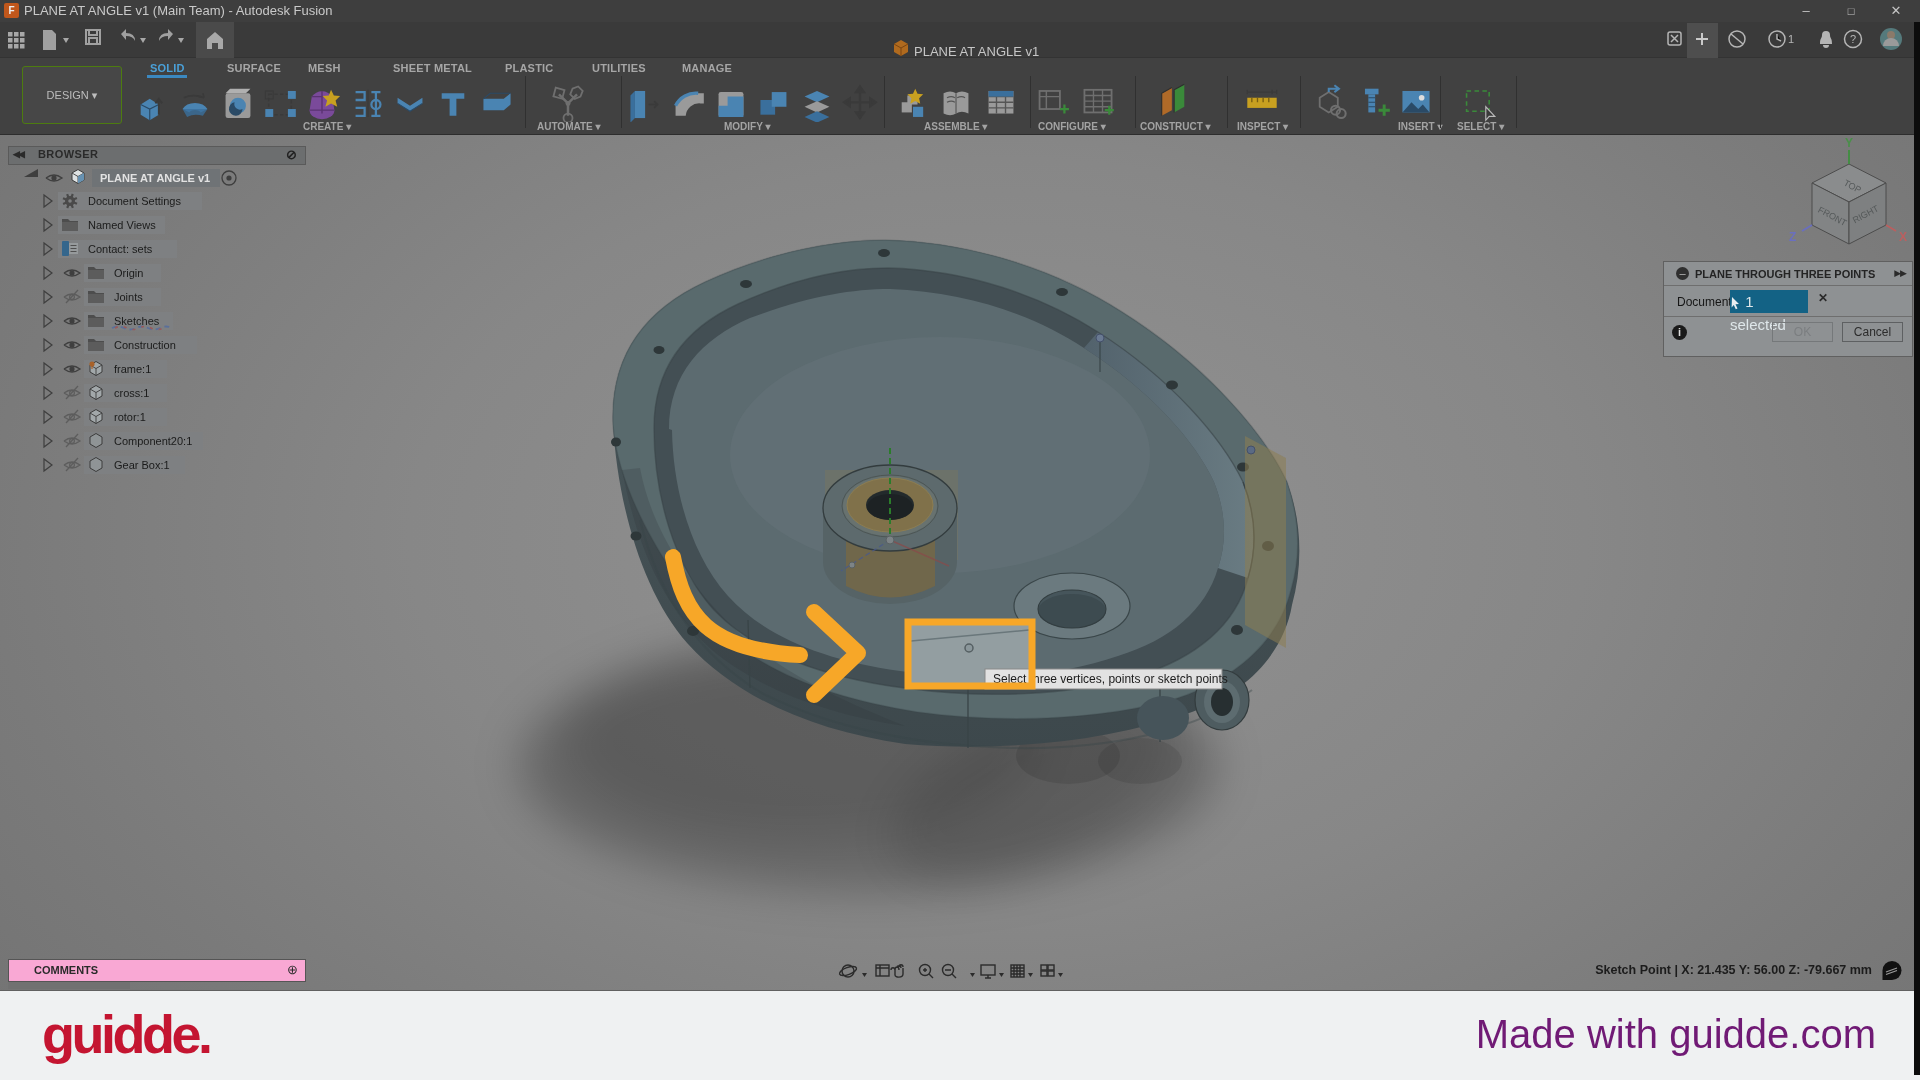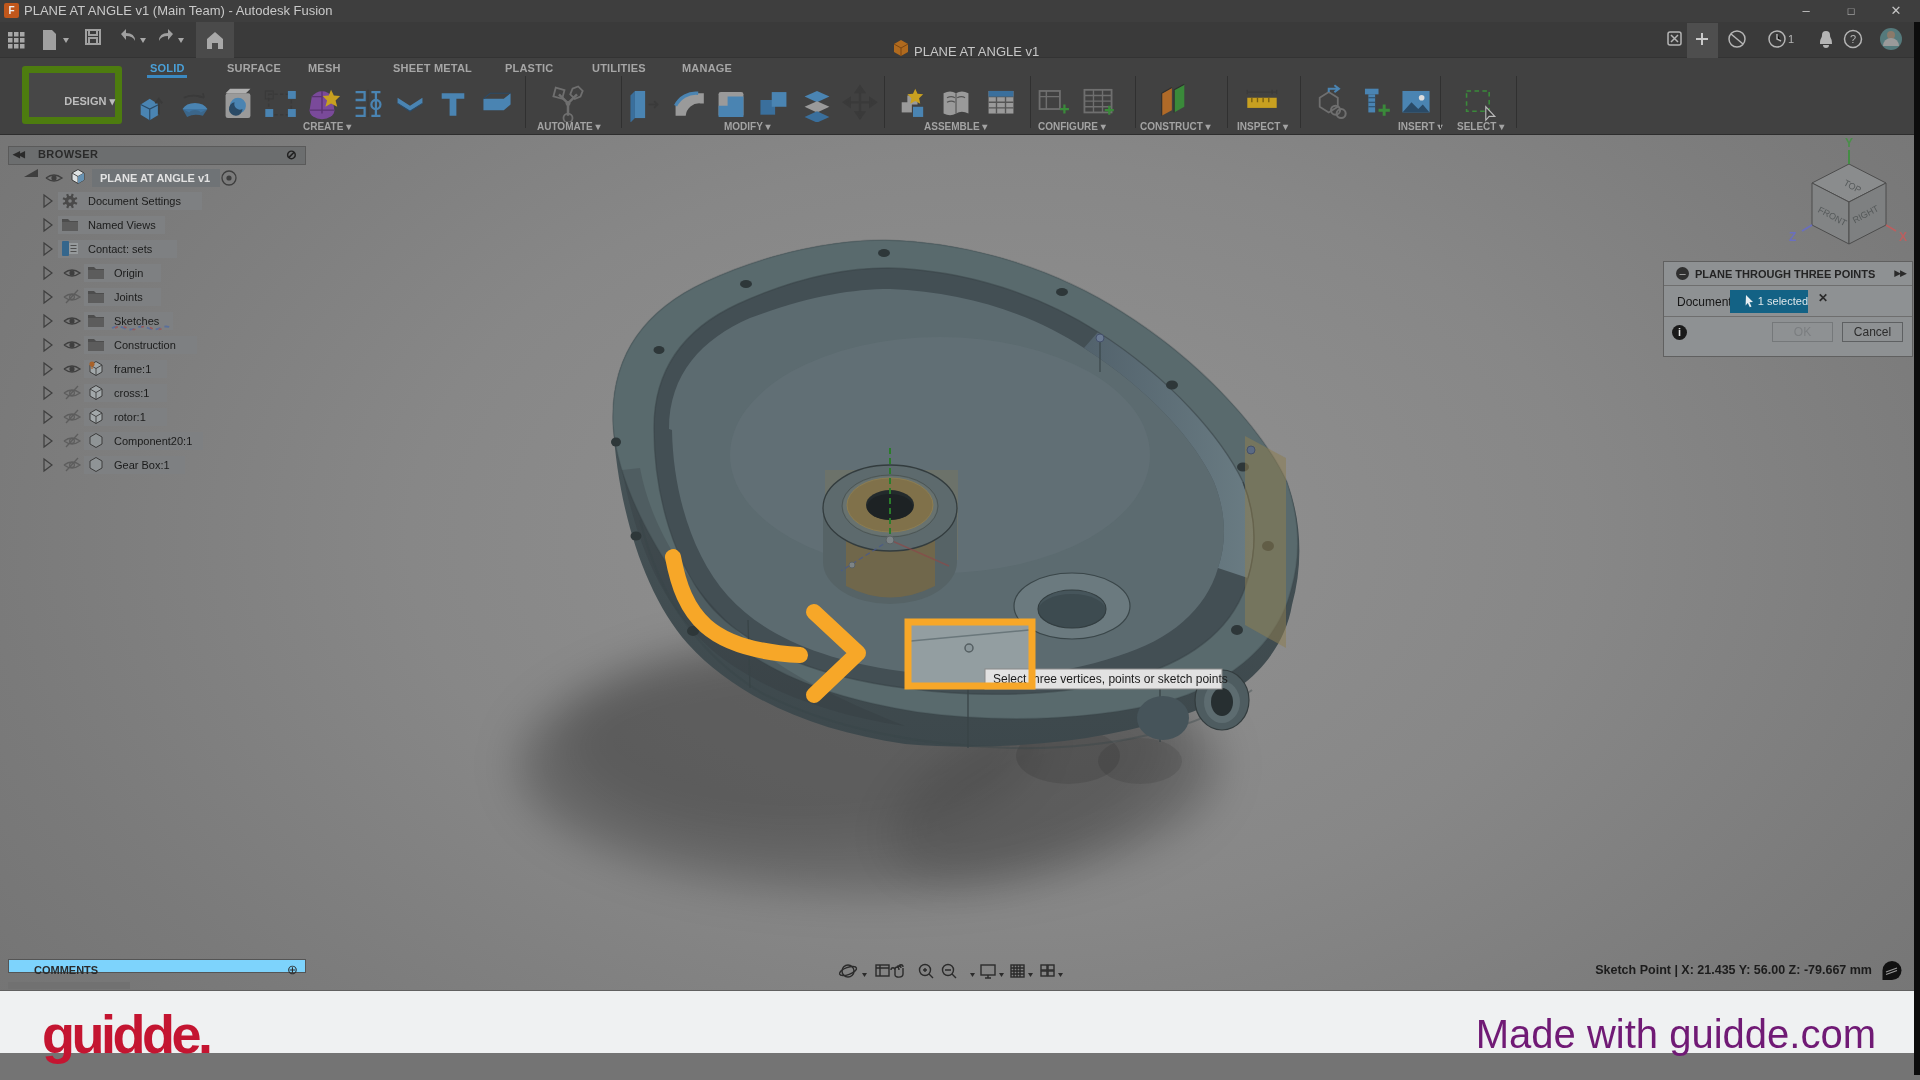--- a/index.html
+++ b/index.html
@@ -3,32 +3,32 @@
 *{margin:0;padding:0;box-sizing:border-box}
 html,body{width:1920px;height:1080px;overflow:hidden;font-family:"Liberation Sans",sans-serif;background:#747474}
 .abs{position:absolute}
 #titlebar{position:absolute;left:0;top:0;width:1920px;height:22px;background:#3e3e3e;color:#c9c9c9;font-size:13px}
 #titlebar .ttl{position:absolute;left:24px;top:3px}
 .flogo{position:absolute;left:4px;top:3px;width:15px;height:15px;background:#c0571c;border-radius:2px;color:#eee;font-size:10px;font-weight:bold;text-align:center;line-height:15px}
 .winbtn{position:absolute;top:0;width:30px;height:22px;color:#c5c5c5;font-size:13px;text-align:center;line-height:22px}
 #appbar{position:absolute;left:0;top:22px;width:1920px;height:36px;background:#3a3a3a;border-bottom:1px solid #333}
 #ribbon{position:absolute;left:0;top:58px;width:1920px;height:77px;background:#414141;border-bottom:1px solid #2d2d2d}
 .tab{position:absolute;top:4px;font-size:11px;font-weight:bold;color:#a6a6a6;letter-spacing:.2px}
-#designbox{position:absolute;left:22px;top:8px;width:100px;height:58px;background:#474747;border:7px solid #4d7c0f;border-radius:3px;color:#bdbdbd;font-size:11px;font-weight:bold;text-align:right;line-height:56px}
+#designbox{position:absolute;left:22px;top:8px;width:100px;height:58px;background:#474747;border:1px solid #4d7c0f;border-radius:3px;color:#bdbdbd;font-size:11px;font-weight:normal;text-align:center;line-height:56px}
 .glabel{position:absolute;top:63px;font-size:10px;font-weight:bold;color:#a3a3a3}
 .gsep{position:absolute;top:18px;width:1px;height:52px;background:#303030}
 #viewport{position:absolute;left:0;top:135px;width:1920px;height:855px;background:radial-gradient(ellipse 1400px 900px at 52% 47%,#929292 0%,#878787 42%,#7a7a7a 72%,#707070 100%)}
 #browser{position:absolute;left:8px;top:146px;width:298px}
 #bheader{width:298px;height:19px;background:#6c6e6f;border:1px solid #5a5a5a;color:#2a2a2a;font-size:11px;font-weight:bold}
-#comments{position:absolute;left:8px;top:959px;width:298px;height:14px;background:#7dd3fc;border:1px solid #555;color:#2a2a2a;font-size:11px;font-weight:bold}
+#comments{position:absolute;left:8px;top:959px;width:298px;height:23px;background:#f9a8d4;border:1px solid #555;color:#2a2a2a;font-size:11px;font-weight:bold}
 #ctab{position:absolute;left:8px;top:982px;width:122px;height:7px;background:#717171}
 #navbar{position:absolute;left:836px;top:959px;height:24px;color:#2b2b2b}
 #status{position:absolute;right:48px;top:963px;font-size:12.5px;font-weight:bold;color:#1c1c1c}
 #dialog{position:absolute;left:1663px;top:261px;width:250px;height:96px;background:#8e9193;border:1px solid #606060;font-size:12px;color:#1f1f1f}
-#footer{position:absolute;left:0;top:990px;width:1920px;height:63px;background:#eff1f2;border-top:1px solid #616161}
+#footer{position:absolute;left:0;top:990px;width:1920px;height:90px;background:#eff1f2;border-top:1px solid #616161}
 #gdlogo{position:absolute;left:42px;top:12px;color:#c41531;font-size:54px;font-weight:bold;letter-spacing:-3.5px}
 #madewith{position:absolute;right:44px;top:21px;color:#701a75;font-size:40px}
 #blackstrip{position:absolute;left:1914px;top:22px;width:6px;height:1053px;background:#0c0c0c}
 svg text{font-family:"Liberation Sans",sans-serif}
 </style></head><body>
 <div id="titlebar">
   <div class="flogo">F</div>
     <div class="ttl">PLANE AT ANGLE v1 (Main Team) - Autodesk Fusion</div>
   <div class="winbtn" style="left:1791px">–</div>
   <div class="winbtn" style="left:1836px;font-size:11px">□</div>
@@ -592,21 +592,21 @@
     <path d="M8 12 l11 -4 M8 14.5 l11 -4" stroke="#9a9a9a" stroke-width="1.2"></path>
   </svg>
 <div id="dialog">
   <div style="position:absolute;left:0;top:0;width:100%;height:24px;border-bottom:1px solid #6e6e6e">
     <span style="position:absolute;left:12px;top:5px;width:13px;height:13px;background:#2f2f2f;border-radius:50%;color:#bbb;text-align:center;line-height:13px;font-size:11px">–</span>
     <span style="position:absolute;left:31px;top:6px;font-size:11px;font-weight:bold;color:#242424">PLANE THROUGH THREE POINTS</span>
     <span style="position:absolute;right:6px;top:6px;font-size:9px;color:#2a2a2a;letter-spacing:-1px">▶▶</span>
   </div>
   <div style="position:absolute;left:0;top:24px;width:100%;height:31px;border-bottom:1px solid #6e6e6e">
     <span style="position:absolute;left:13px;top:9px;color:#161616">Document</span>
-    <span style="position:absolute;left:66px;top:4px;width:78px;height:23px;background:#136285;color:#dfe7ea;font-size:11px;text-align:right;line-height:23px"><svg width="11" height="14" style="vertical-align:-3px">
+    <span style="position:absolute;left:66px;top:4px;width:78px;height:23px;background:#136285;color:#dfe7ea;font-size:15px;text-align:left;line-height:23px"><svg width="11" height="14" style="vertical-align:-3px">
           <path d="M2 1 L9 8 L5.5 8.3 L7.5 12.5 L5.8 13.3 L3.8 9 L1.6 11.5 Z" fill="#e8eef1"></path>
         </svg> 1 selected</span>
     <span style="position:absolute;left:154px;top:5px;color:#2a2a2a;font-weight:bold">✕</span>
   </div>
   <div style="position:absolute;left:8px;top:63px;width:15px;height:15px;background:#1a1a1a;border-radius:50%;color:#ddd;font-size:11px;font-weight:bold;text-align:center;line-height:15px">i</div>
   <div style="position:absolute;left:108px;top:60px;width:61px;height:20px;border:1px solid #75787a;color:#7b7e80;text-align:center;line-height:19px">OK</div>
   <div style="position:absolute;left:178px;top:60px;width:61px;height:20px;border:1px solid #5e6062;color:#2c2c2c;text-align:center;line-height:19px">Cancel</div>
 </div>
 <div id="footer">
   <div id="gdlogo">guidde.</div>

